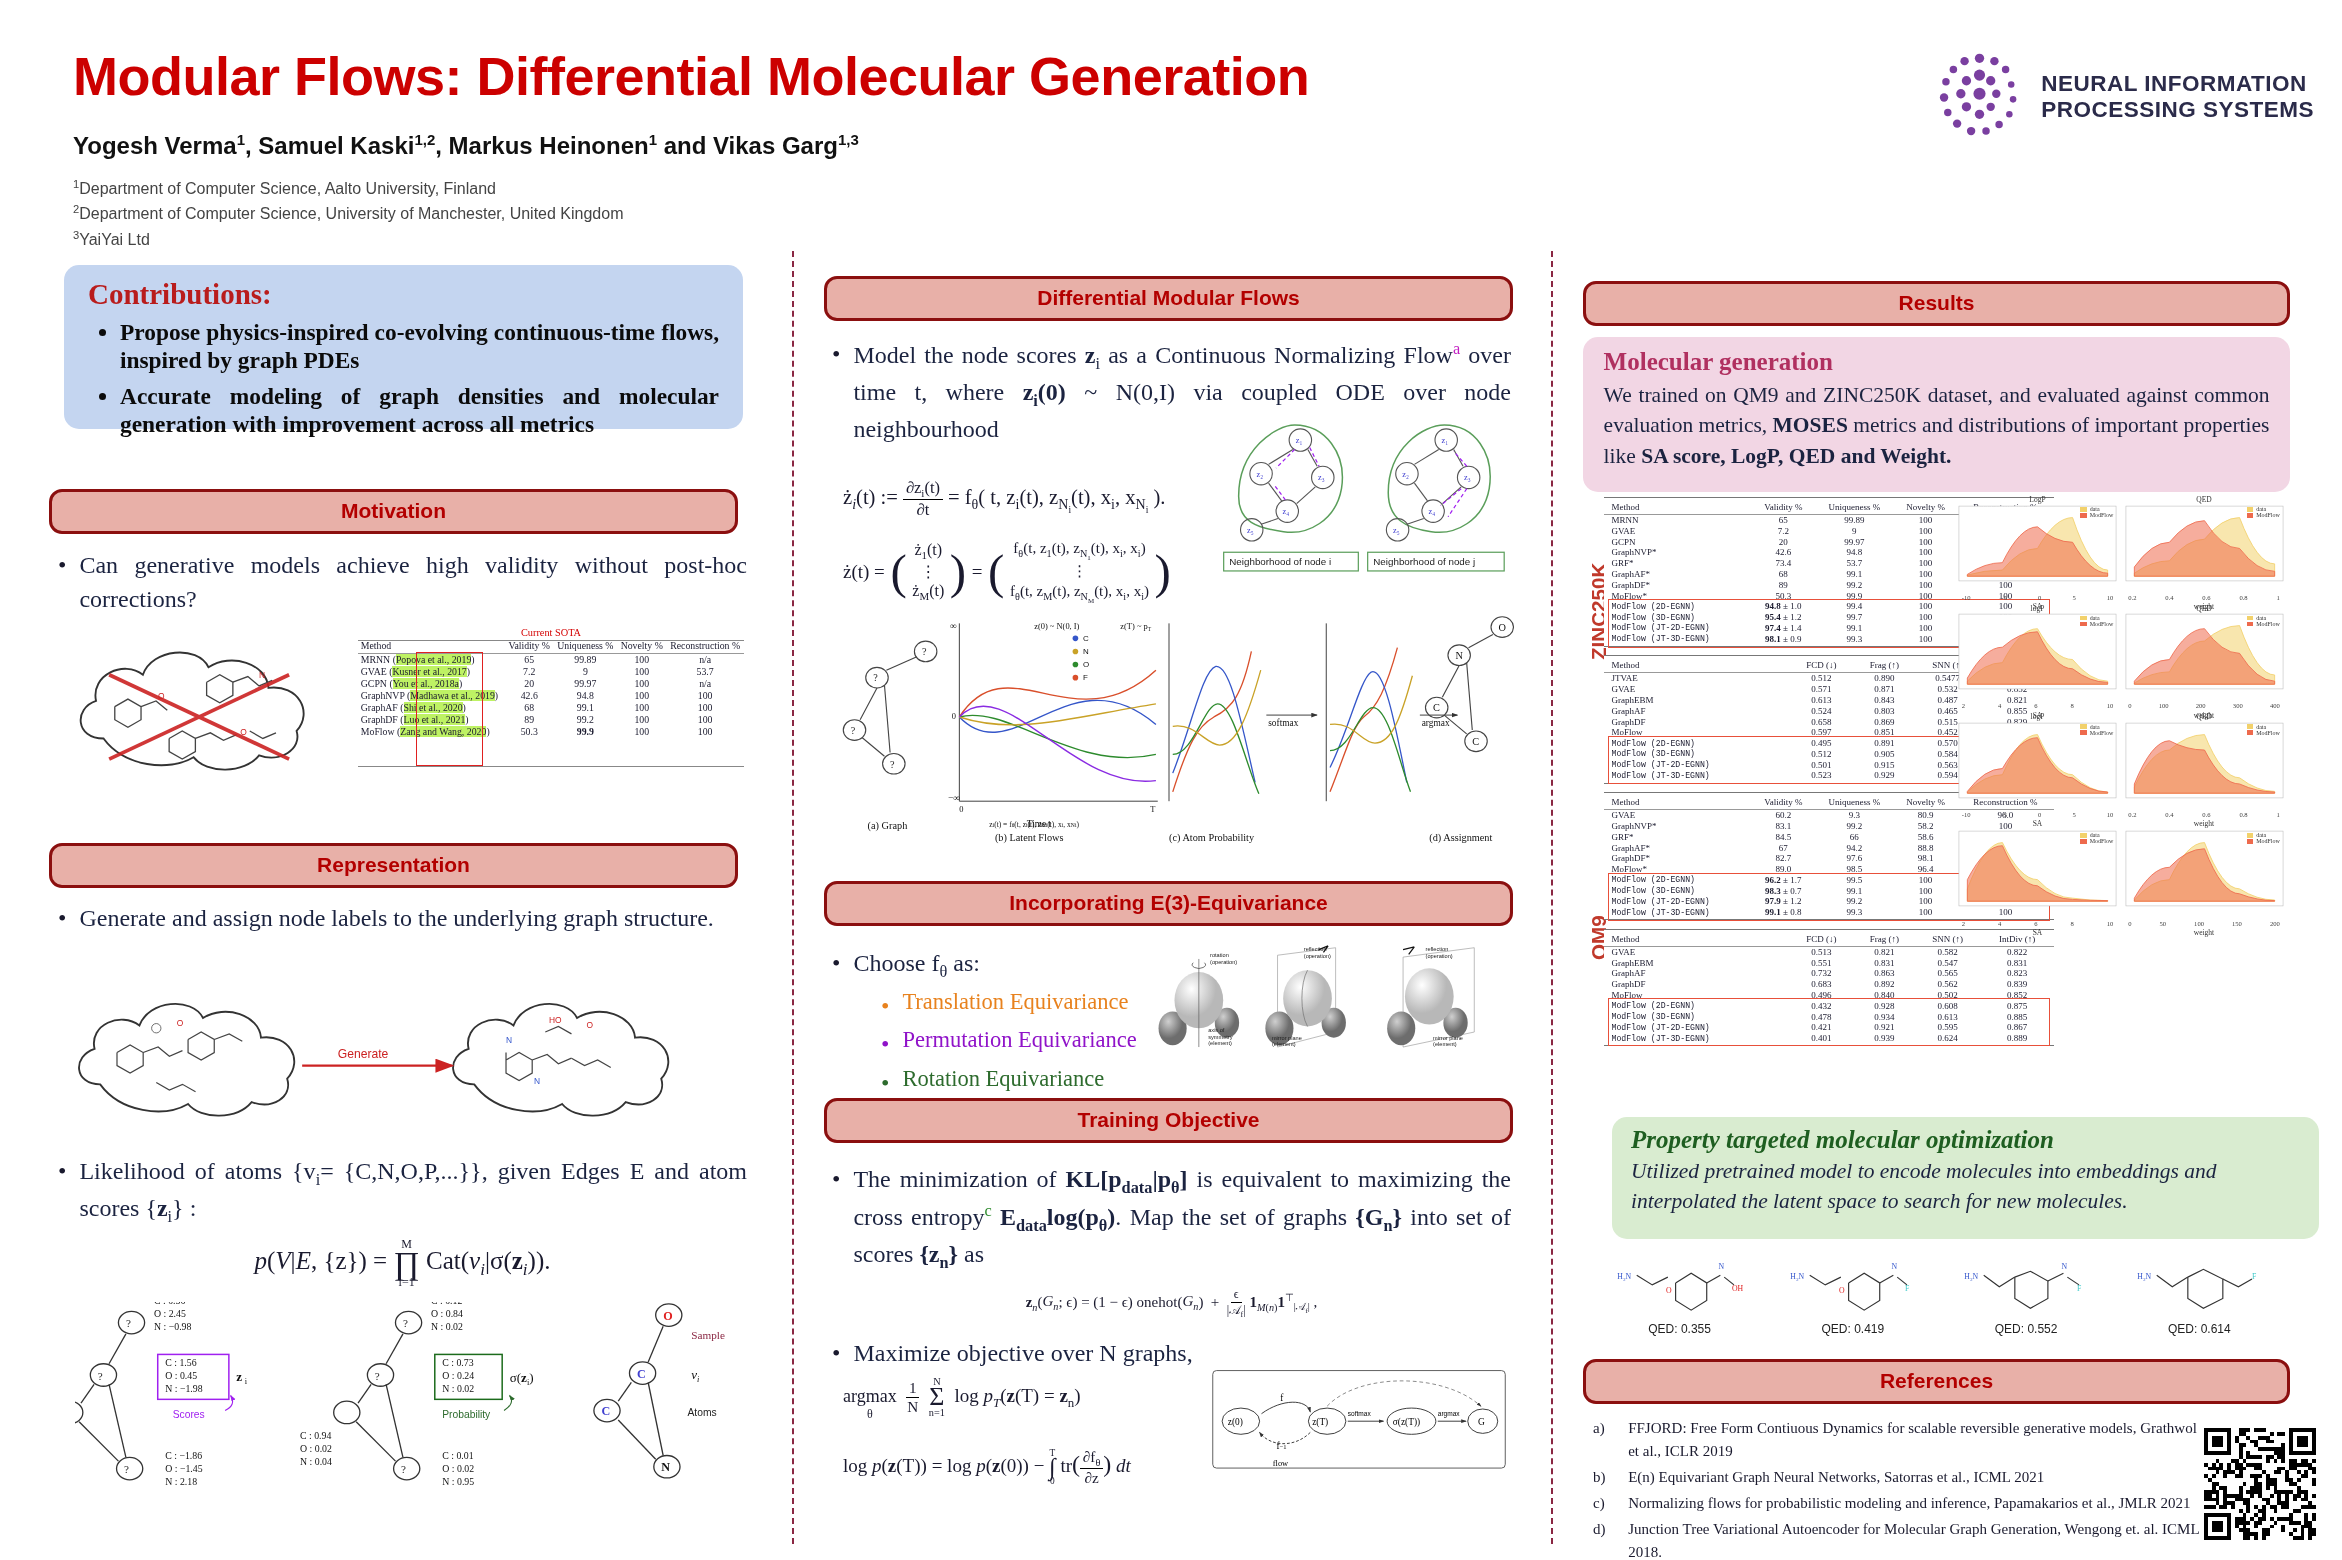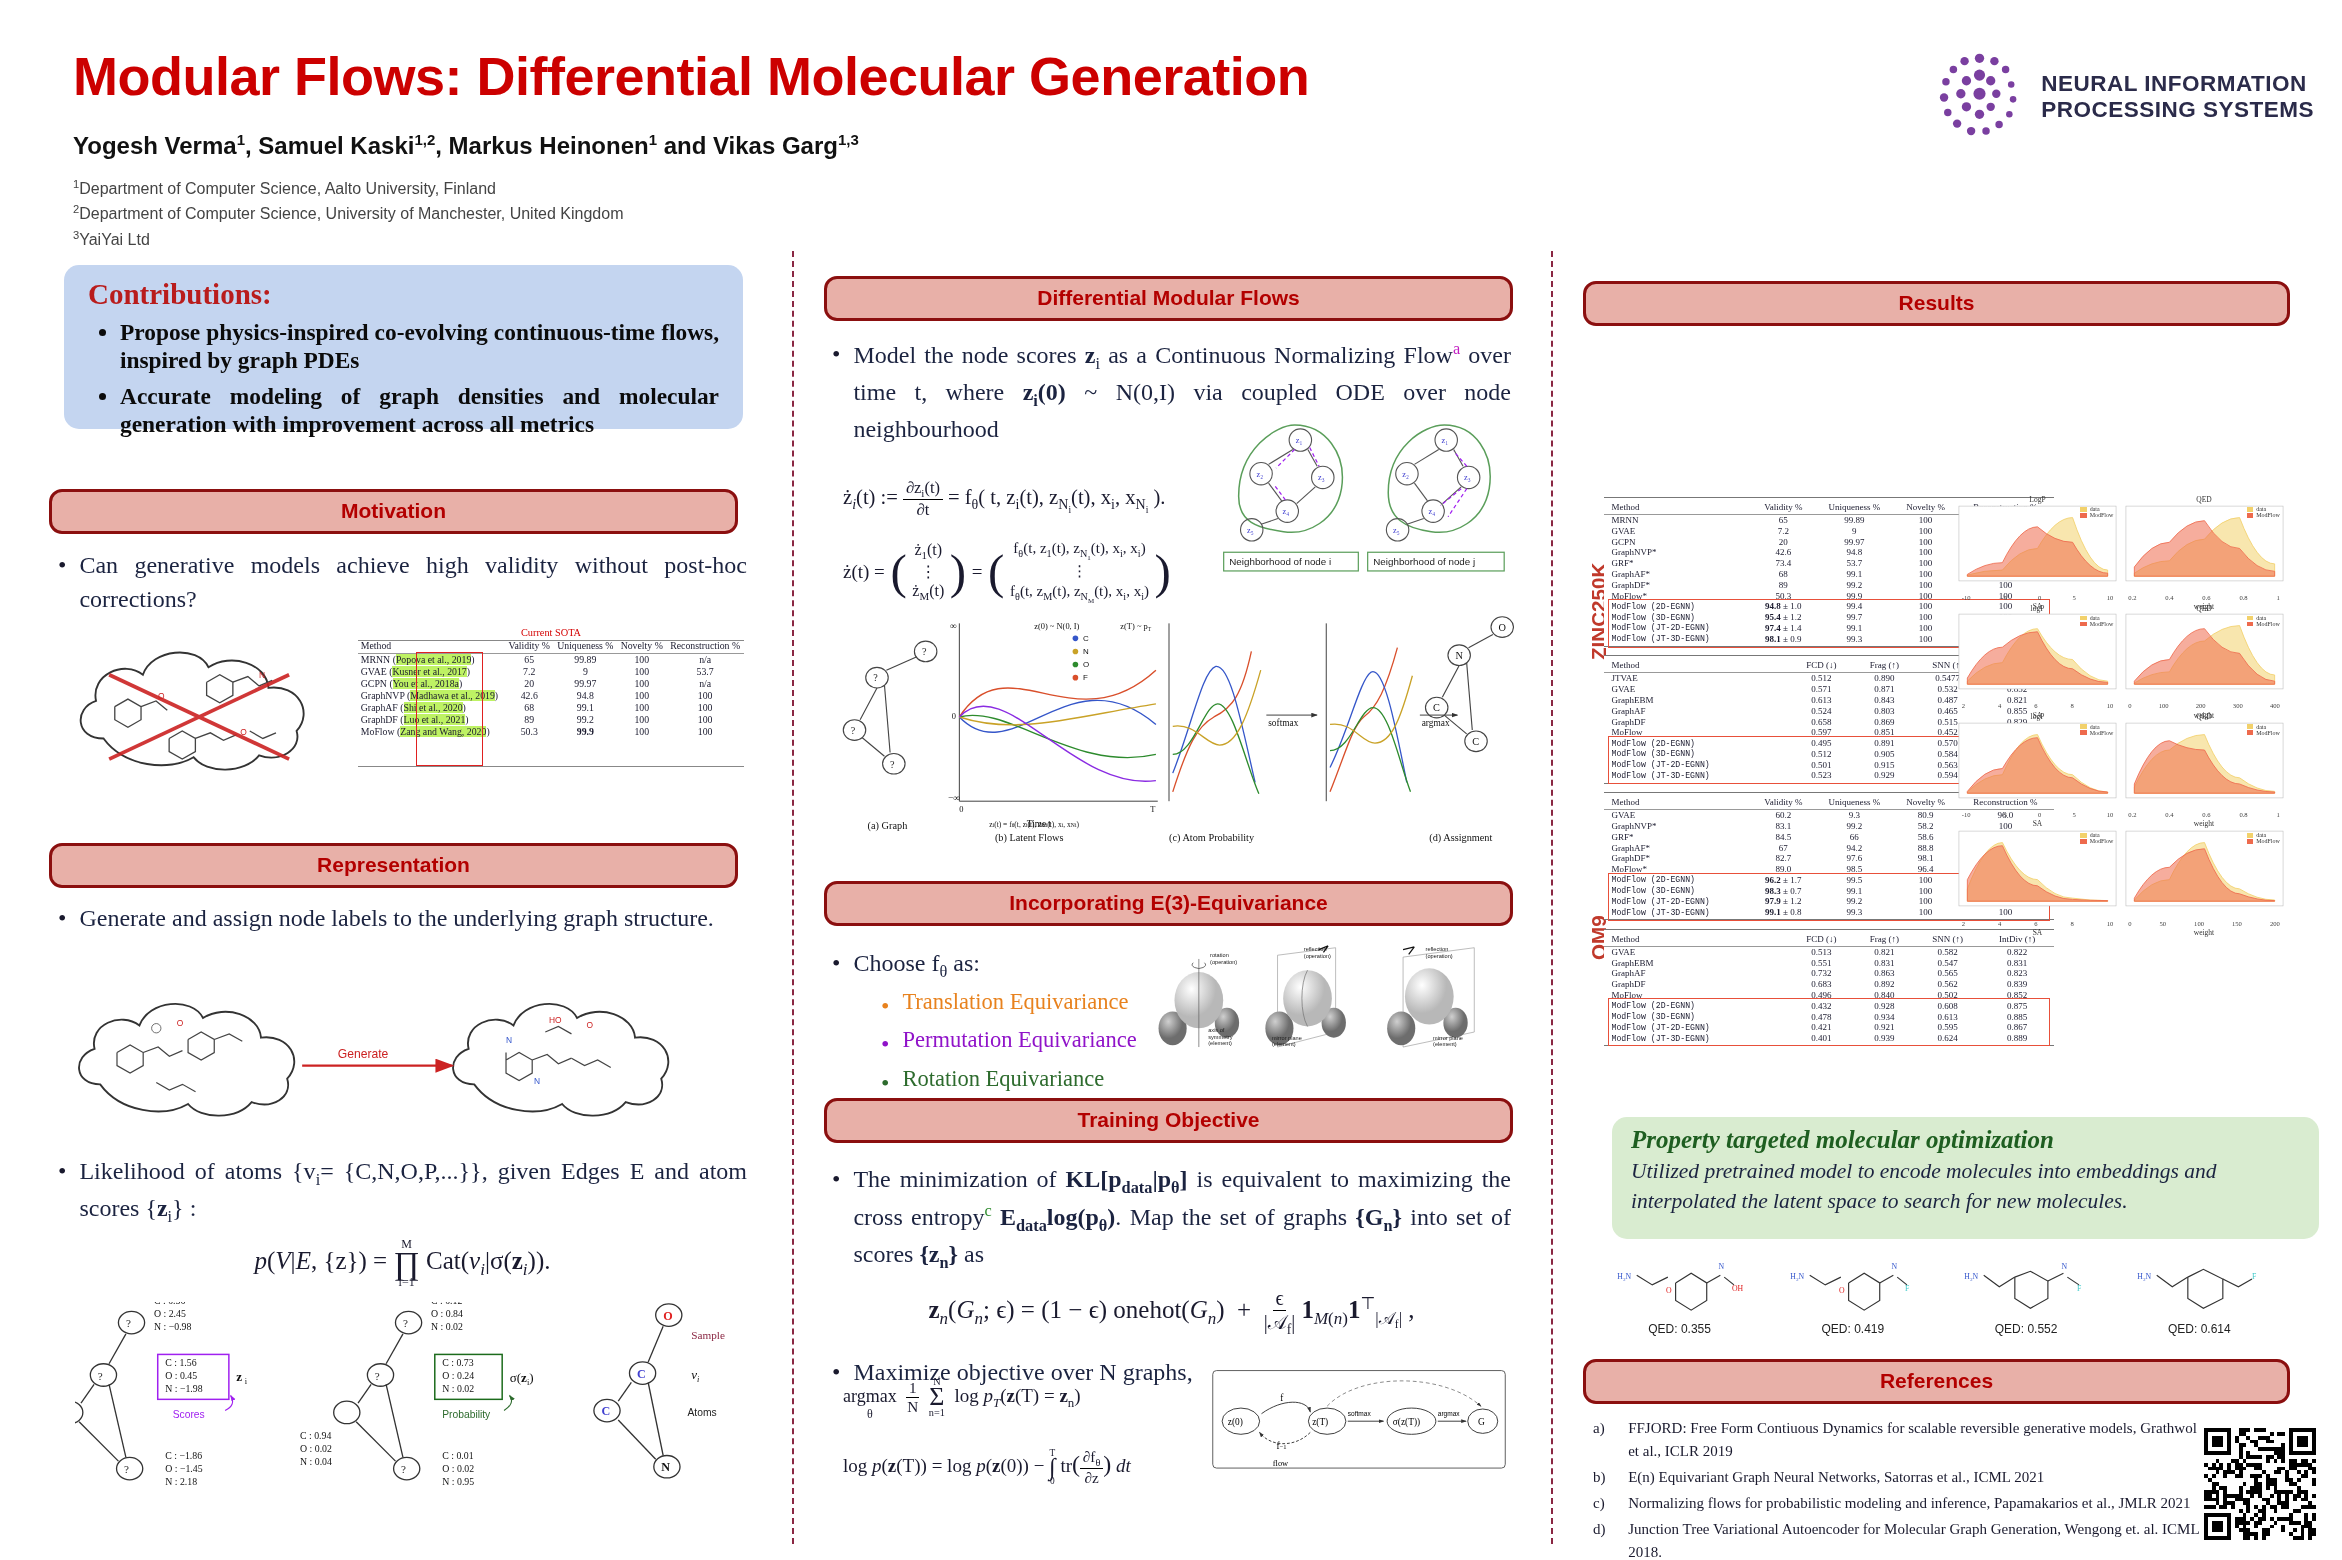--- a/index.html
+++ b/index.html
@@ -771,21 +771,21 @@
 
   <div class="banner small" id="to-banner">Training Objective</div>
   <div class="to-body">
     <div class="bul">
         <span class="dot">•</span>
         <span class="btxt">
       The minimization of <b>KL[p<sub>data</sub>|p<sub>θ</sub>]</b> is equivalent to maximizing the cross entropy<sup style="color:#2d8b2d">c</sup>
       <b>E<sub>data</sub>log(p<sub>θ</sub>)</b>. Map the set of graphs <b>{G<sub>n</sub>}</b> into set of  scores <b>{z<sub>n</sub>}</b> as
     </span>
       </div>
-    <div style="text-align:center;margin-top:13px;font-size:25px;">
+    <div style="text-align:center;margin-top:13px;font-size:15px;">
       <b>z</b><sub><i>n</i></sub>(<i>G<sub>n</sub></i>; ϵ) = (1 − ϵ) onehot(<i>G<sub>n</sub></i>) &nbsp;+&nbsp;
       <span class="fr">
           <span class="num">ϵ</span>
           <span>|𝒜<sub>f</sub>|</span>
         </span>
       <b>1</b><sub><i>M</i>(<i>n</i>)</sub><b>1</b><sup>⊤</sup><sub>|𝒜<sub>f</sub>|</sub> ,
     </div>
     <div class="bul" style="margin-top:17px;">
         <span class="dot">•</span>
         <span class="btxt">Maximize objective over N graphs,</span>
@@ -842,20 +842,27 @@
     <text x="72" y="92" font-size="10" font-family="Liberation Serif, serif">f<tspan font-size="7">−1</tspan></text>
     <text x="68" y="110" font-size="9" font-family="Liberation Serif, serif">flow</text>
     <line x1="148" y1="62" x2="186" y2="62" stroke="#333" stroke-width="1" marker-end="url(#arrblack2)"></line>
     <text x="148" y="56" font-size="7" font-family="Liberation Sans, sans-serif">softmax</text>
     <line x1="244" y1="62" x2="274" y2="62" stroke="#333" stroke-width="1" marker-end="url(#arrblack2)"></line>
     <text x="244" y="56" font-size="7" font-family="Liberation Sans, sans-serif">argmax</text>
     <path d="M126,46 C160,10 250,10 290,46" fill="none" stroke="#777" stroke-width="0.9" stroke-dasharray="4,3" marker-end="url(#arrblack2)"></path>
   </svg>
 
   <div class="banner small" id="results-banner">Results</div>
+  <div class="molgen">
+    <h4>Molecular generation</h4>
+    <p>
+      We trained on QM9 and ZINC250K dataset, and evaluated against common evaluation metrics,
+      <b>MOSES</b> metrics and distributions of important properties like <b>SA score, LogP, QED and Weight.</b>
+    </p>
+  </div>
 
   <div class="ds-label" style="left:1587px;top:548px;height:112px;">ZINC250K</div>
   <div class="ds-label" style="left:1587px;top:885px;height:75px;">QM9</div>
 
   <div class="restables">
       <div class="rt">
         <table>
           <thead>
             <tr>
               <th class="m">Method</th>

